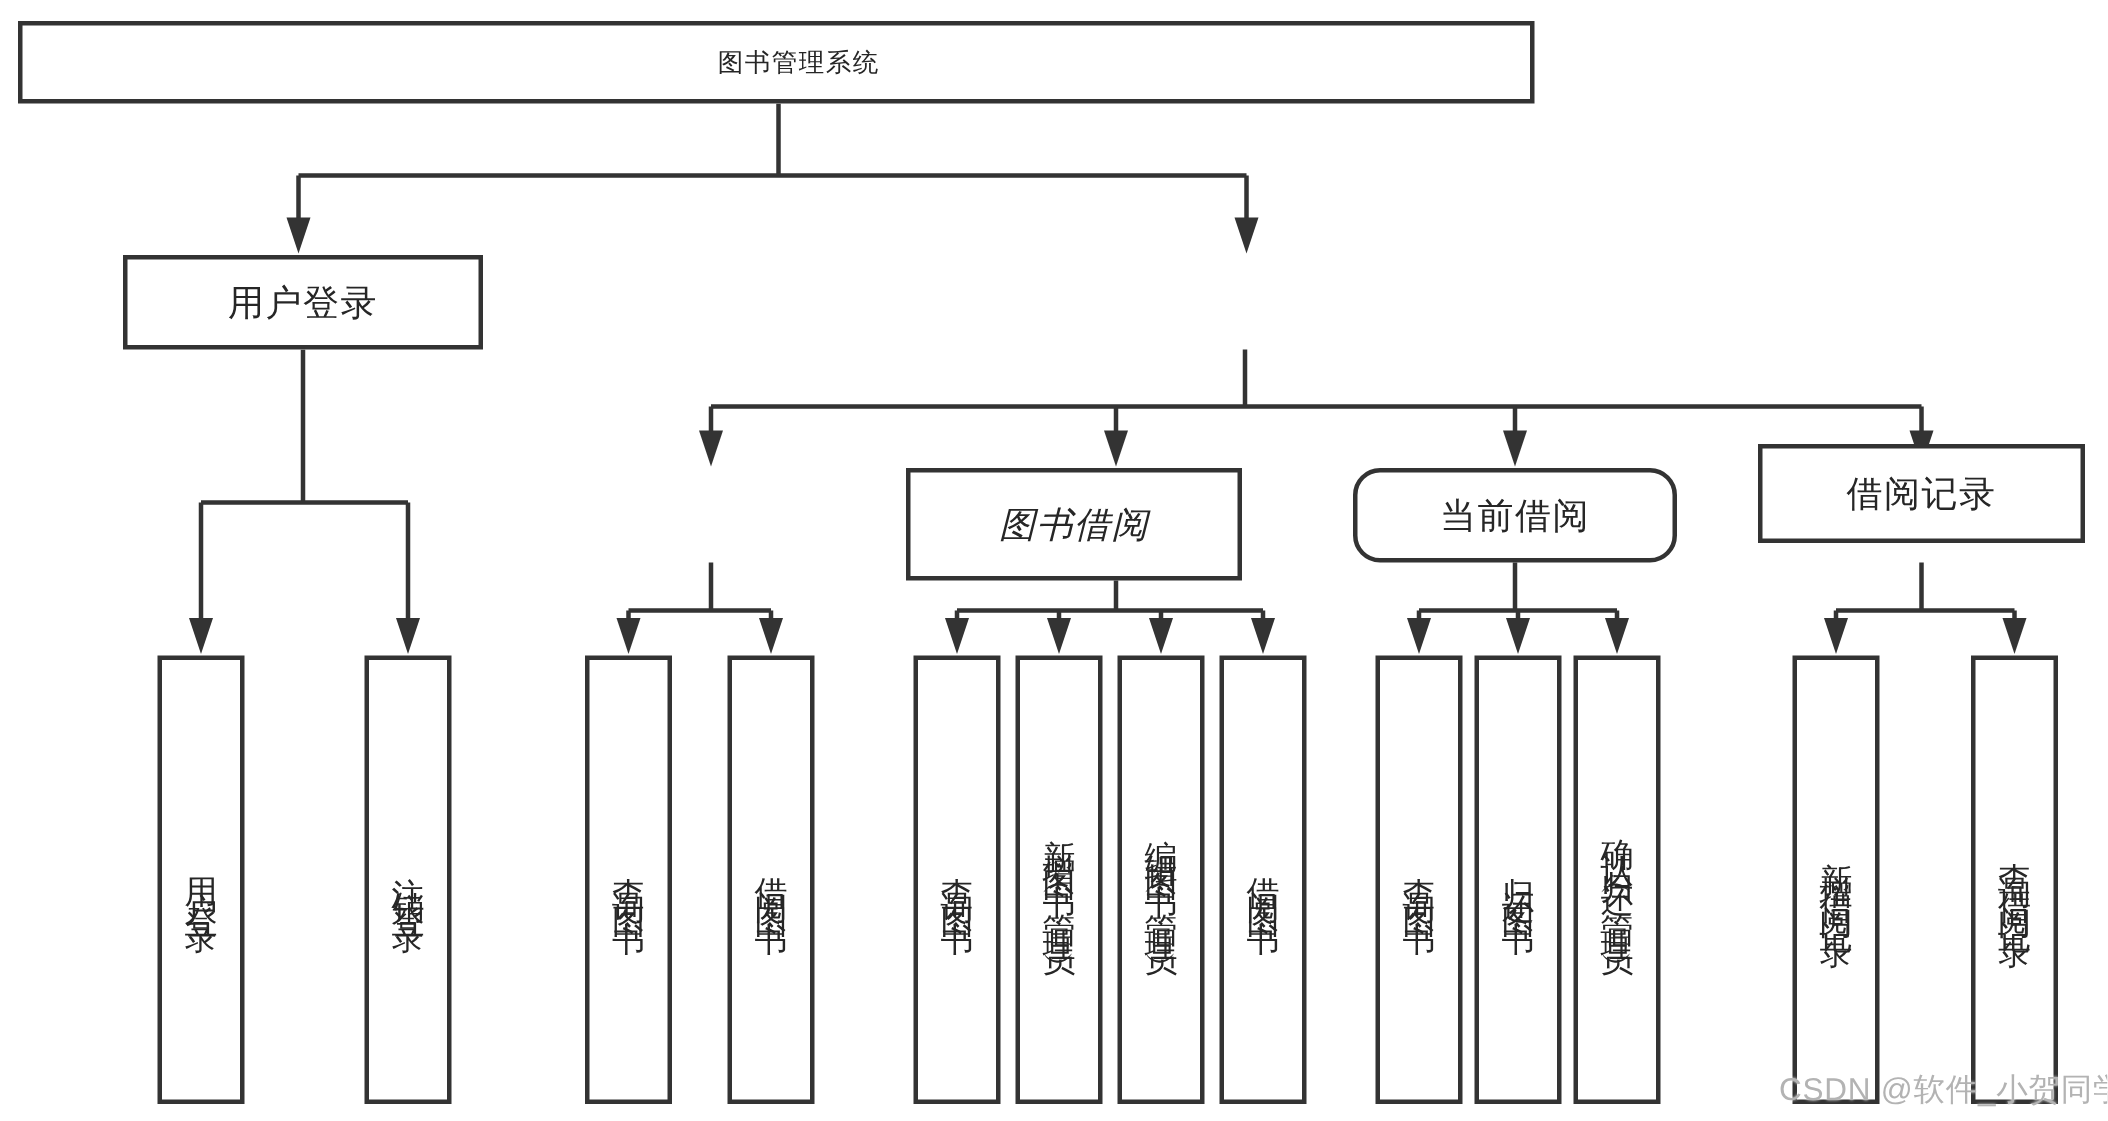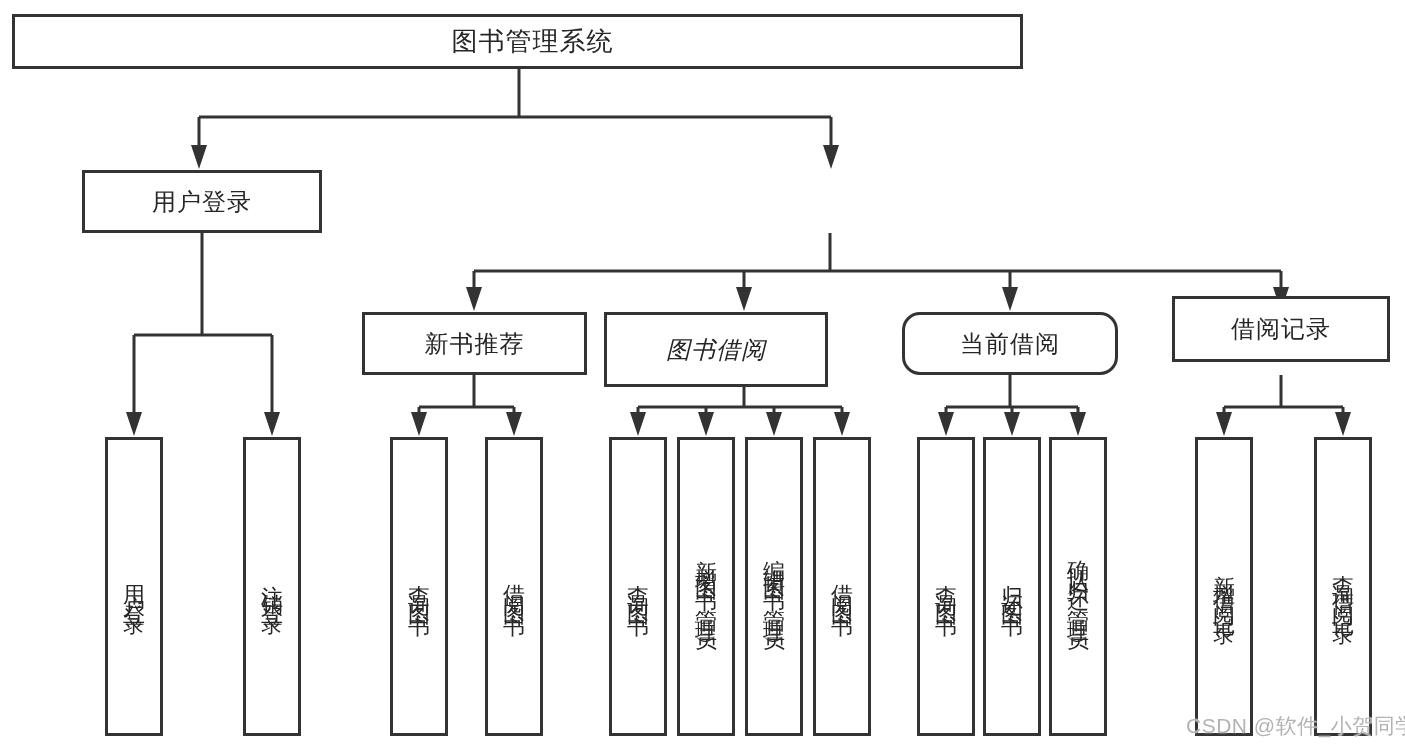--- a/index.html
+++ b/index.html
@@ -26,21 +26,21 @@
     box-sizing: border-box;
     border: 3px solid #333333;
     background: #ffffff;
     display: flex;
     align-items: center;
     justify-content: center;
     color: #262626;
     z-index: 2;
   }
   .root-node {
-    font-size: 26px;
+    font-size: 17px;
     letter-spacing: 1px;
     padding-left: 30px;
   }
   .h-node {
     font-size: 24px;
     letter-spacing: 1px;
   }
   .v-node {
     font-size: 22px;
   }
@@ -109,23 +109,20 @@
   </svg>
 
   <div class="node root-node" style="left:12px; top:14px; width:1011px; height:55px;">
     <span>图书管理系统</span>
   </div>
 
   <div class="node h-node" style="left:82px; top:170px; width:240px; height:63px;">
     <span>用户登录</span>
   </div>
 
-  <div class="node h-node" style="left:362px; top:312px; width:225px; height:63px;">
-    <span>新书推荐</span>
-  </div>
   <div class="node h-node" style="left:604px; top:312px; width:224px; height:75px;font-style:italic;">
     <span>图书借阅</span>
   </div>
   <div class="node h-node" style="left:902px; top:312px; width:216px; height:63px;border-radius:18px;">
     <span>当前借阅</span>
   </div>
   <div class="node h-node" style="left:1172px; top:296px; width:218px; height:66px;">
     <span>借阅记录</span>
   </div>
 

